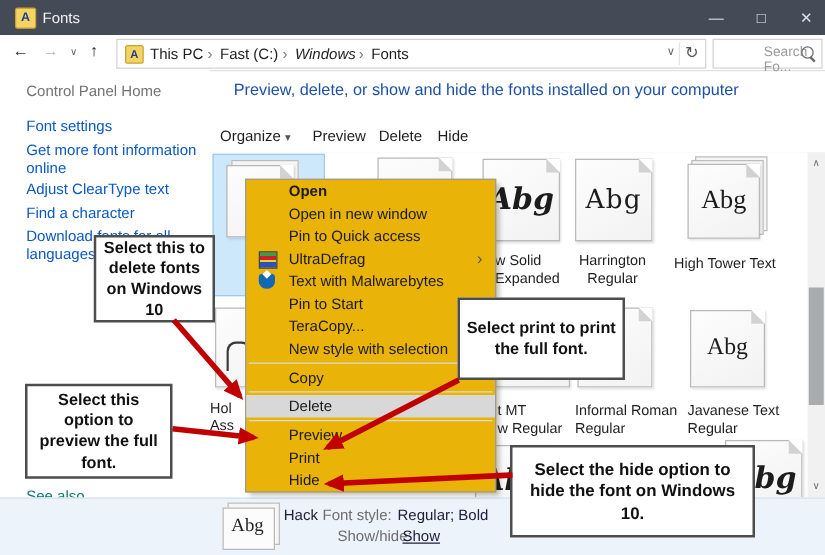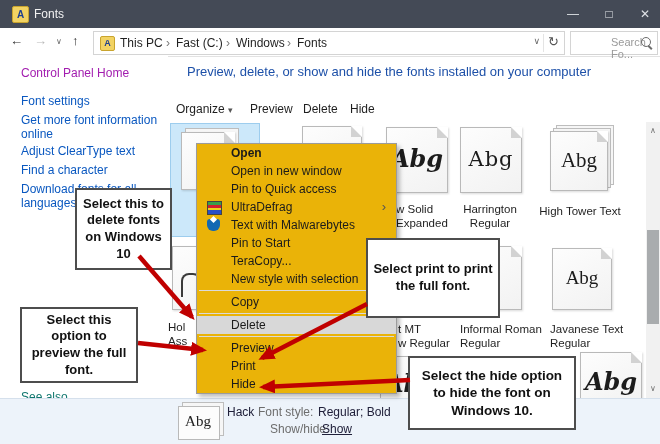--- a/index.html
+++ b/index.html
@@ -33,21 +33,21 @@
   .searchbox{position:absolute;left:570px;top:3px;width:86px;height:22px;background:#fff;
       border:1px solid #d4d4d4;}
   .search-ph{position:absolute;left:7px;top:4px;color:#9a9a9a;font-size:11px;margin-left:33px;}
   .mag{position:absolute;right:6px;top:5px;width:8px;height:8px;border:1.5px solid #6d6d6d;
       border-radius:50%;}
   .mag::after{content:"";position:absolute;left:7px;top:7px;width:5px;height:1.5px;background:#6d6d6d;
       transform:rotate(45deg);transform-origin:0 0;}
 
   
   .sidebar{position:absolute;left:0;top:56px;width:168px;height:388px;background:#fff;}
-  .sb-home{position:absolute;left:21px;top:10px;color:#a21caf;}
+  .sb-home{position:absolute;left:21px;top:10px;color:#737373;}
   .sb-link{position:absolute;left:21px;color:#0a58c0;width:142px;line-height:14px;}
   .sb-seealso{position:absolute;left:21px;top:334px;color:#0f766e;}
   .sb-footer{position:absolute;left:21px;top:352px;color:#0a58c0;width:150px;line-height:14px;}
 
   
   .heading{position:absolute;left:187px;top:64px;width:460px;color:#1d50a8;font-size:13px;}
   .toolbar{position:absolute;left:168px;top:96px;width:492px;height:26px;background:#fff;
       border-bottom:1px solid #ececec;}
   .tb-item{position:absolute;top:6px;color:#1e1e1e;font-size:12px;}
   .tb-caret{color:#555;font-size:9px;}
@@ -103,24 +103,24 @@
       background:linear-gradient(#36a04a 0 3px,#cf1f2f 3px 6px,#ead31c 6px 8px,#2b50c5 8px 12px);}
   .mb-icon{position:absolute;left:10px;top:3px;width:13px;height:12px;background:#1268b3;
       border-radius:3px 3px 6px 6px;}
   .mb-icon::after{content:"";position:absolute;left:4px;top:-2px;width:5px;height:5px;background:#fff;
       transform:rotate(45deg);}
 
   
   .callout{position:absolute;background:#fff;border:2px solid #4d4d4d;z-index:8;display:flex;
       align-items:center;justify-content:center;text-align:center;font-weight:bold;color:#111;
       font-size:13px;line-height:1.28;padding:4px;box-sizing:border-box;}
-  .co-delete{left:75px;top:188px;width:97px;height:82px;}
+  .co-delete{left:75px;top:188px;width:97px;height:70px;}
   .co-preview{left:20px;top:307px;width:118px;height:76px;}
-  .co-print{left:366px;top:238px;width:134px;height:80px;}
-  .co-hide{left:408px;top:356px;width:168px;height:74px;font-size:13.5px;}
+  .co-print{left:366px;top:238px;width:134px;height:66px;}
+  .co-hide{left:408px;top:356px;width:196px;height:74px;font-size:13.5px;}
 
   
   .arrows{position:absolute;left:0;top:0;width:660px;height:444px;z-index:9;pointer-events:none;}
 </style>
 </head>
 <body>
 
 <div class="app">
 
   <div class="titlebar">
@@ -136,21 +136,21 @@
     <span class="nav-glyph" style="left:34px;color:#b9b9b9;">→</span>
     <span class="nav-glyph" style="left:56px;font-size:8px;top:9px;color:#666;">∨</span>
     <span class="nav-glyph" style="left:72px;color:#2c2c2c;">↑</span>
 
     <div class="addressbox">
       <div class="crumb-icon">A</div>
       <span class="crumb" style="left:26px;">This PC</span>
       <span class="crumb-sep" style="left:72px;">›</span>
       <span class="crumb" style="left:82px;">Fast (C:)</span>
       <span class="crumb-sep" style="left:132px;">›</span>
-      <span class="crumb" style="left:142px;">Windows</span>
+      <span class="crumb" style="left:142px;font-style:italic;">Windows</span>
       <span class="crumb-sep" style="left:193px;">›</span>
       <span class="crumb" style="left:203px;">Fonts</span>
       <span class="addr-chev">∨</span>
       <span class="addr-div"></span>
       <span class="addr-refresh">↻</span>
     </div>
 
     <div class="searchbox">
       <span class="search-ph">Search Fo...</span>
       <span class="mag"></span>

